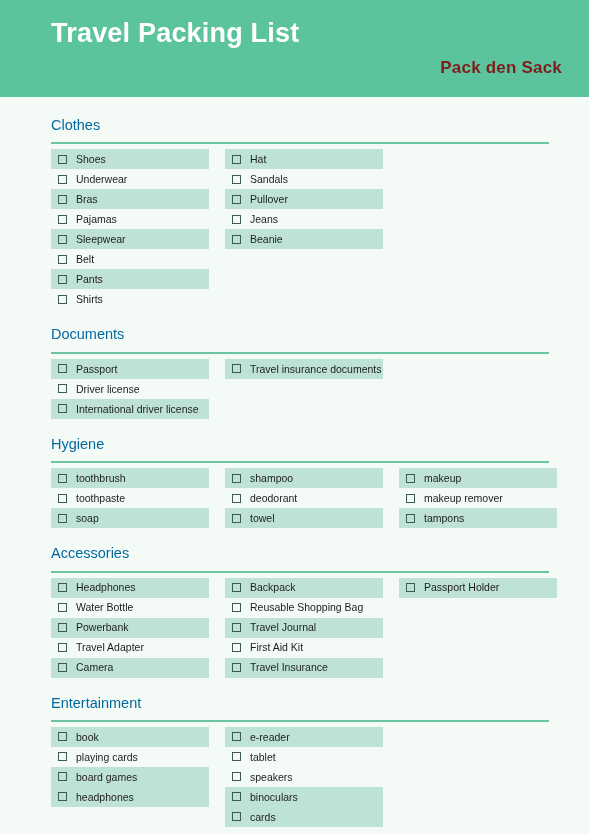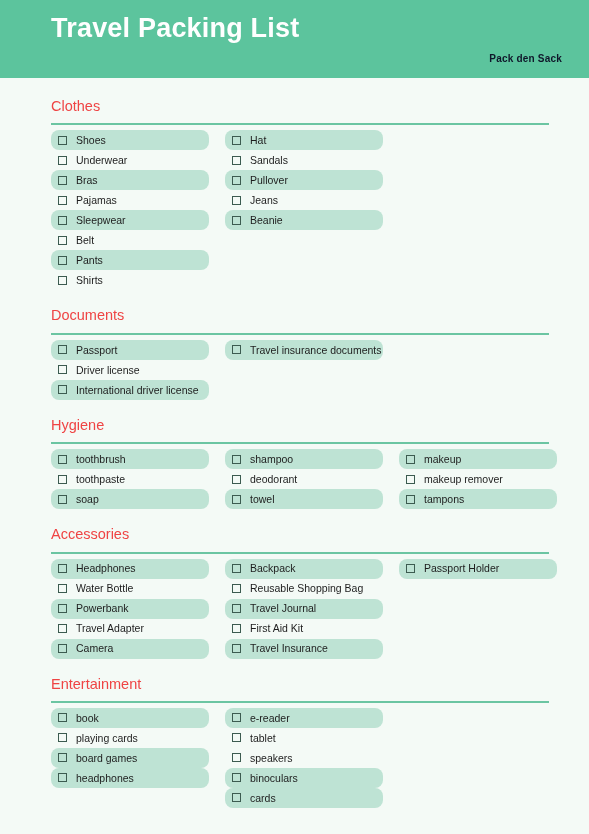--- a/index.html
+++ b/index.html
@@ -17,58 +17,58 @@
   .page {
     width: 589px;
     min-height: 834px;
     background: #f4faf6;
     position: relative;
   }
 
   
   .banner {
     background: #5cc49d;
-    height: 78px;
+    height: 97px;
     padding: 0 27px 0 51px;
     box-sizing: border-box;
     display: flex;
     flex-direction: column;
     justify-content: center;
   }
   .banner-title {
     color: #ffffff;
     font-size: 27px;
     font-weight: bold;
     line-height: 1.1;
     letter-spacing: 0.2px;
     margin: 0 0 10px 0;
   }
   .banner-subtitle {
-    color: #0f172a;
-    font-size: 10px;
+    color: #7f1d1d;
+    font-size: 17px;
     font-weight: bold;
     text-align: right;
     letter-spacing: 0.2px;
     margin: 0;
   }
 
   
   .content {
     padding: 0 40px 0 51px;
     box-sizing: border-box;
   }
   .section {
     margin-top: 17px;
   }
   .section:first-child {
     margin-top: 20px;
   }
   .section-title {
     font-size: 14.5px;
-    color: #ef4444;
+    color: #0369a1;
     font-weight: normal;
     margin: 0 0 8px 0;
     line-height: 1.2;
   }
   .section-rule {
     height: 2px;
     background: #6bc5a2;
     width: 498px;
     margin-bottom: 5px;
   }
@@ -81,21 +81,20 @@
   .column {
     width: 158px;
     flex: 0 0 158px;
   }
   .item-row {
     height: 20px;
     display: flex;
     align-items: center;
     padding-left: 7px;
     box-sizing: border-box;
-    border-radius: 8px;
   }
   .item-row.striped {
     background: #bee3d4;
   }
   .checkbox {
     width: 9px;
     height: 9px;
     border: 1.4px solid #3c5b50;
     background: transparent;
     flex: 0 0 auto;

